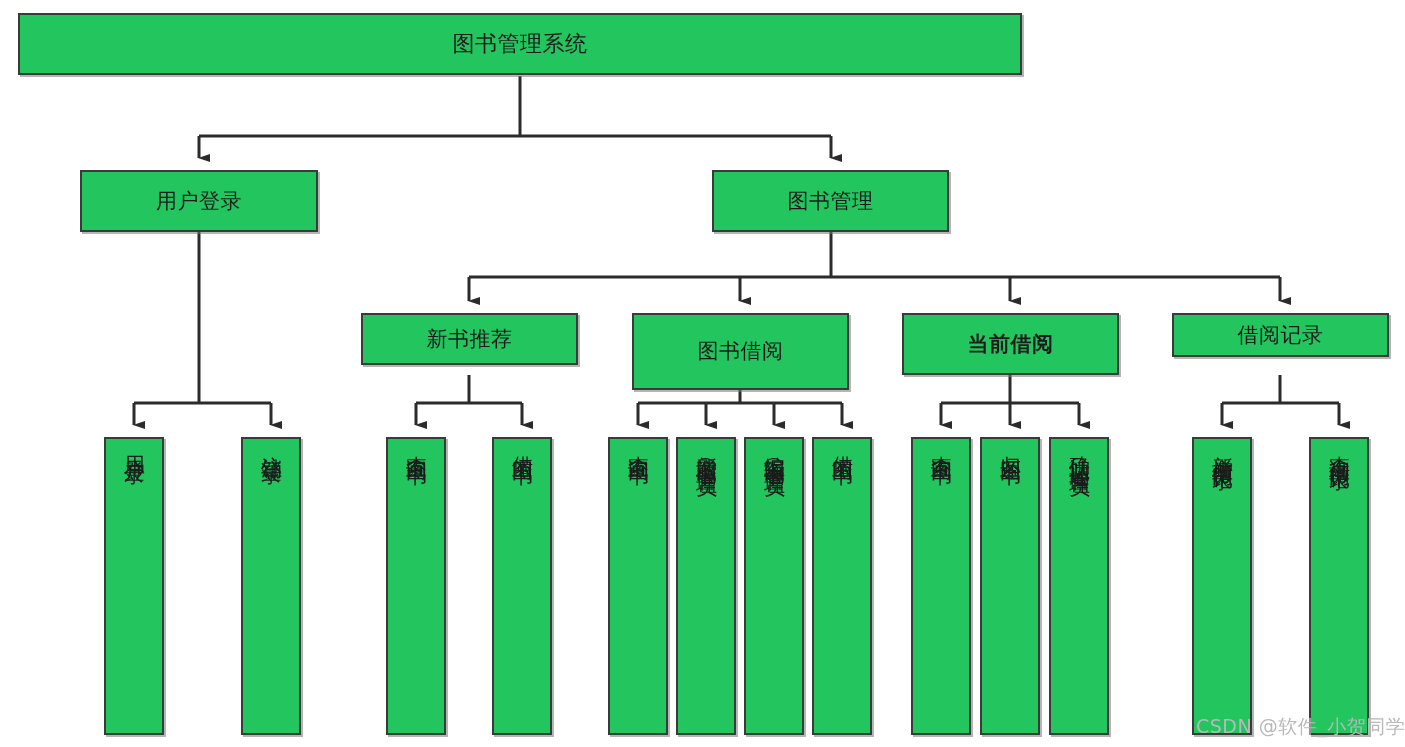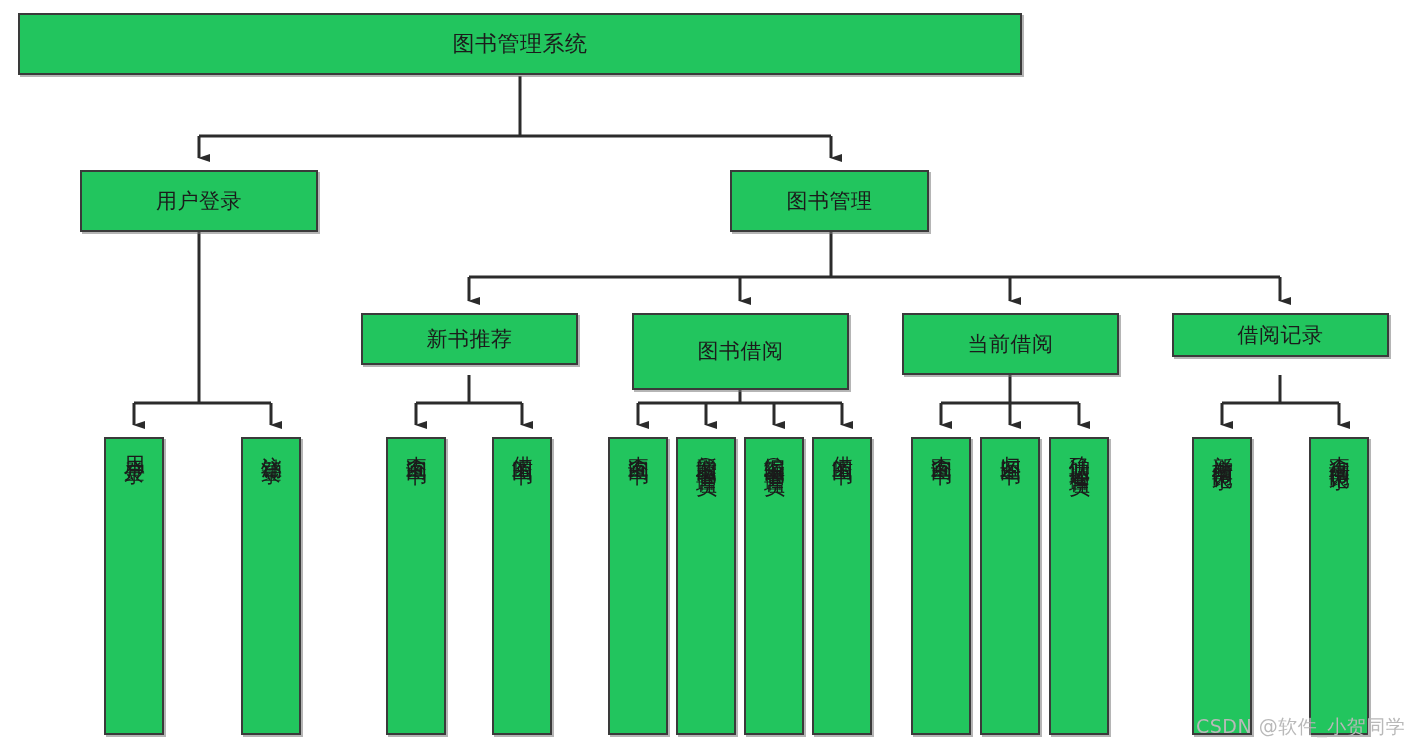--- a/index.html
+++ b/index.html
@@ -123,31 +123,31 @@
     </g>
   </svg>
 
   <div class="node root" style="left:18px; top:13px; width:1004px; height:62px;">
     <span class="label">图书管理系统</span>
   </div>
 
   <div class="node" style="left:80px; top:170px; width:238px; height:62px;">
     <span class="label">用户登录</span>
   </div>
-  <div class="node" style="left:712px; top:170px; width:199px; height:62px;margin-left:18px;">
+  <div class="node" style="left:712px; top:170px; width:237px; height:62px;">
     <span class="label">图书管理</span>
   </div>
 
   <div class="node" style="left:361px; top:313px; width:217px; height:52px;">
     <span class="label">新书推荐</span>
   </div>
   <div class="node" style="left:632px; top:313px; width:217px; height:77px;">
     <span class="label">图书借阅</span>
   </div>
-  <div class="node" style="left:902px; top:313px; width:217px; height:62px;">
+  <div class="node" style="left:902px; top:313px; width:217px; height:62px;font-weight:bold;">
     <span class="label">当前借阅</span>
   </div>
   <div class="node" style="left:1172px; top:313px; width:217px; height:44px;">
     <span class="label">借阅记录</span>
   </div>
 
   <div class="node leaf" style="left:104px; top:437px; width:60px; height:298px;">
     <span class="label">用户登录</span>
   </div>
   <div class="node leaf" style="left:241px; top:437px; width:60px; height:298px;">

